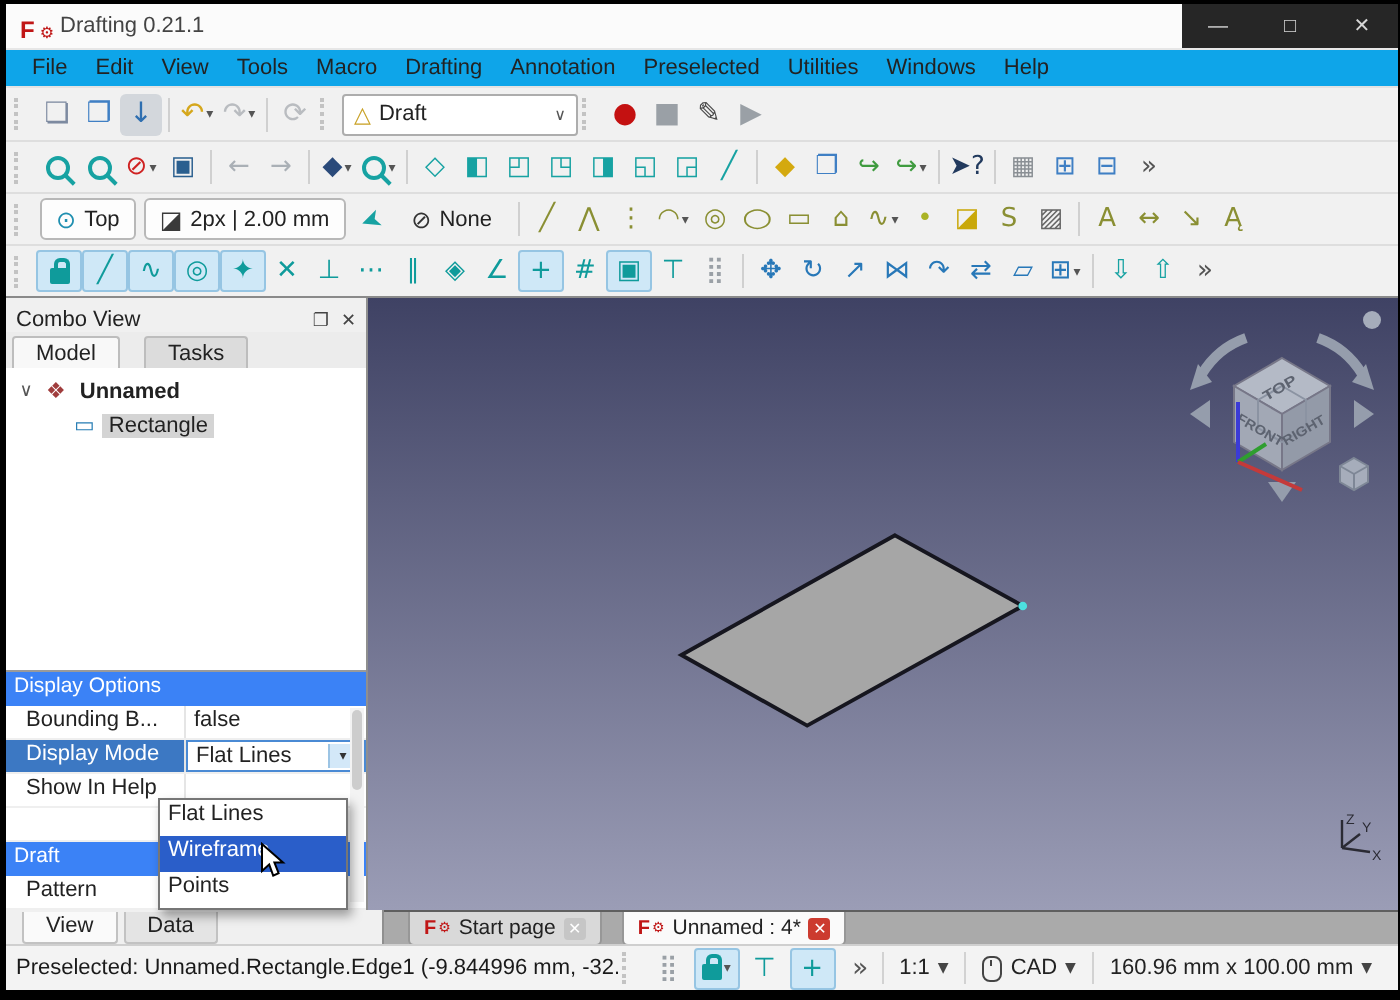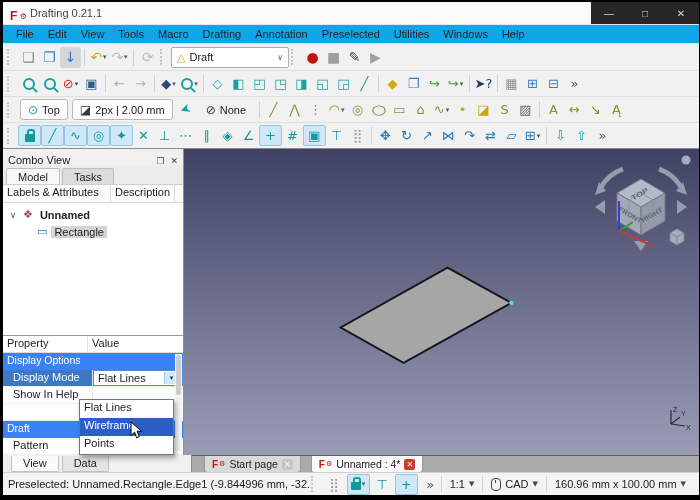--- a/index.html
+++ b/index.html
@@ -41,21 +41,21 @@
   .g-lock{width:10px;height:8px;background:#0f9b9b;border-radius:1px;position:relative;margin-top:4px}
   .g-lock::before{content:'';position:absolute;top:-5px;left:2px;width:4px;height:5px;border:2px solid #0f9b9b;border-bottom:none;border-radius:3px 3px 0 0}
   .g-mouse{width:8px;height:11px;border:1px solid #444;border-radius:4px;position:relative;flex:0 0 auto}
   .g-mouse::before{content:'';position:absolute;left:3px;top:1px;width:1px;height:3px;background:#444}
   
   .main{flex:1;display:flex;min-height:0}
   .combo{width:180px;flex:0 0 auto;background:#f0f0f0;border-right:1px solid #8f8f8f;display:flex;flex-direction:column}
   .panel-title{height:17px;display:flex;align-items:flex-end;padding:0 5px;font-size:11px}
   .pt-btns{margin-left:auto;display:flex;gap:6px}
   .pt-btn{font-size:9px;color:#444;font-family:"DejaVu Sans",sans-serif}
-  .ctabs{height:18px;display:flex;align-items:flex-end;padding-left:3px;gap:2px;background:#ececec}
+  .ctabs{height:18px;display:flex;align-items:flex-end;padding-left:3px;gap:12px;background:#ececec}
   .ctab{padding:2px 11px 1px;font-size:11px;border:1px solid #bdbdbd;border-bottom:none;background:#dcdcdc;border-radius:2px 2px 0 0}
   .ctab.active{background:#f8f8f8}
   .treehdr{height:17px;display:flex;background:#fbfbfb;border-top:1px solid #cfcfcf;border-bottom:1px solid #d8d8d8;font-size:11px}
   .thcell{padding:1px 4px;border-right:1px solid #ddd;white-space:nowrap;overflow:hidden}
   .thcell:first-child{width:99px;flex:0 0 auto}
   .tree{flex:1;background:#fff;overflow:hidden;font-size:11px;padding-top:3px}
   .trow{height:17px;display:flex;align-items:center;gap:4px}
   .trow .chev{color:#555;font-size:9px;width:12px;text-align:center;font-family:"DejaVu Sans",sans-serif}
   .trow .glyph{font-family:"DejaVu Sans",sans-serif;font-size:11px}
   .trow .tlabel{padding:0 3px}
@@ -441,42 +441,38 @@
         <span>Combo View</span>
         <div class="pt-btns">
           <span class="pt-btn">❐</span>
           <span class="pt-btn">✕</span>
         </div>
       </div>
       <div class="ctabs" id="ctabs">
           <div class="ctab active">Model</div>
           <div class="ctab">Tasks</div>
         </div>
-      <div class="treehdr" id="treehdr">
-          <div class="thcell">Labels &amp; Attributes</div>
-          <div class="thcell">Description</div>
-        </div>
       <div class="tree" id="tree">
           <div class="trow" style="padding-left: 4px;">
             <span class="chev">∨</span>
             <span class="glyph" style="color: rgb(160, 61, 61);">❖</span>
             <span class="tlabel bold">Unnamed</span>
           </div>
           <div class="trow" style="padding-left: 18px;">
             <span class="chev"></span>
             <span class="glyph" style="color: rgb(42, 127, 181);">▭</span>
             <span class="tlabel sel">Rectangle</span>
           </div>
         </div>
       <div class="props" id="props">
-          <div class="phdr">
-            <div class="pcol1">Property</div>
-            <div class="pcol2">Value</div>
-          </div>
           <div class="pgroup">Display Options</div>
+          <div class="prow">
+            <div class="name">Bounding B...</div>
+            <div class="val">false</div>
+          </div>
           <div class="prow">
             <div class="name sel">Display Mode</div>
             <div class="val combo-val">
               <span class="ctext">Flat Lines</span>
               <div class="cbtn">▾</div>
             </div>
           </div>
           <div class="prow">
             <div class="name">Show In Help</div>
             <div class="val"></div>

